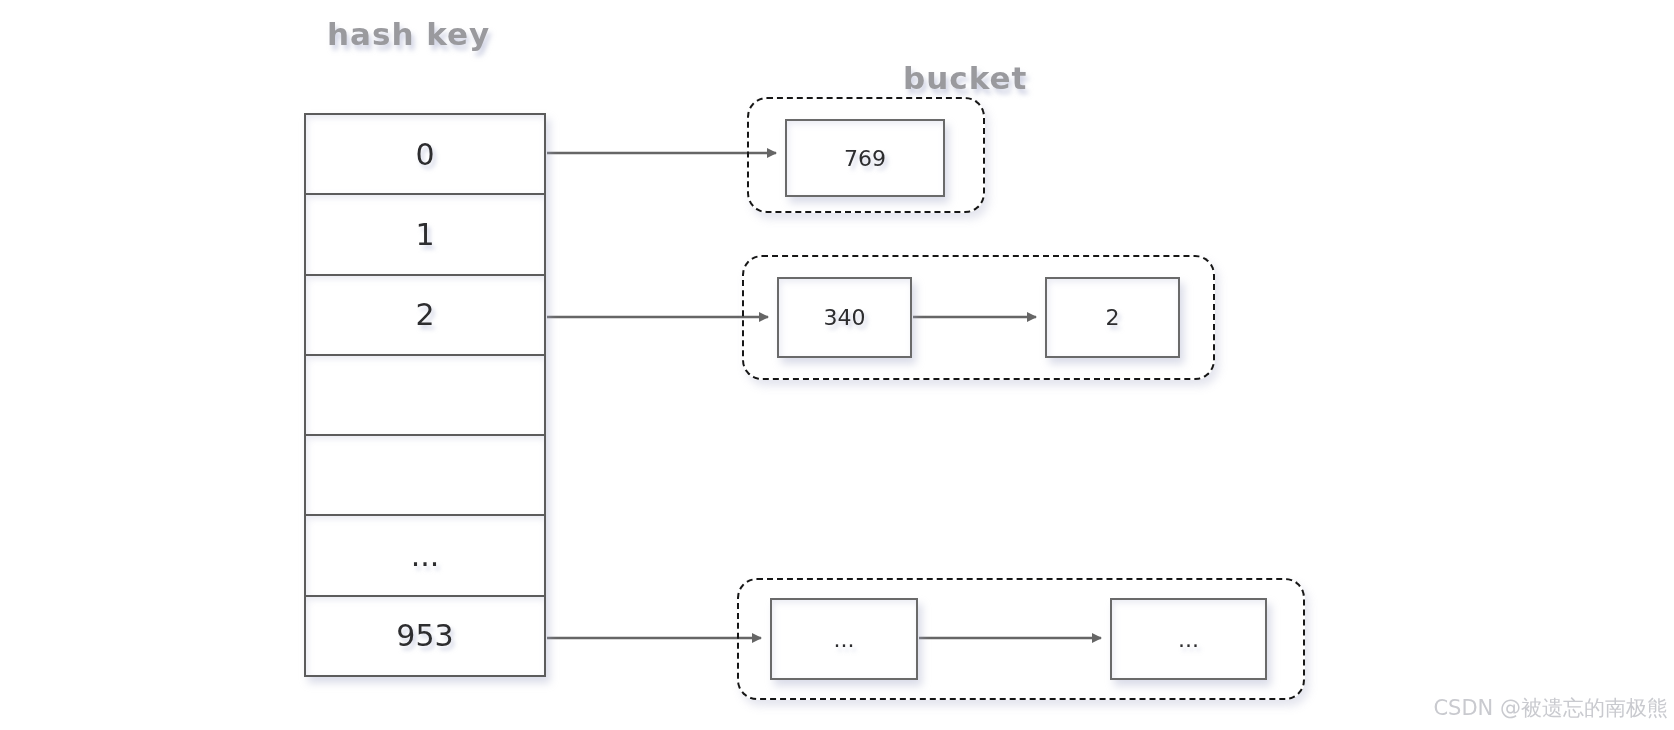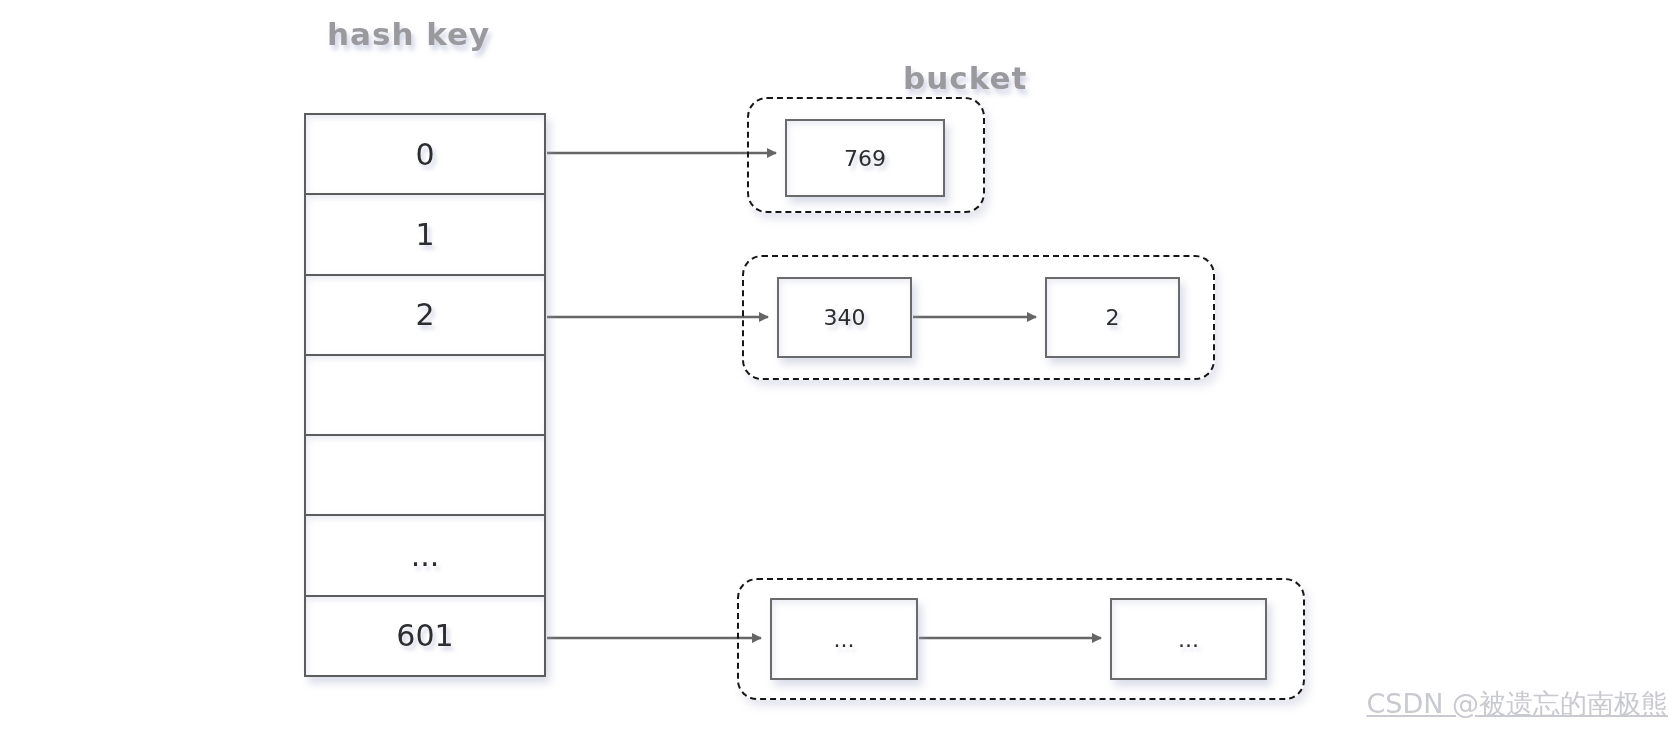--- a/index.html
+++ b/index.html
@@ -84,25 +84,24 @@
   #arrow-layer {
     position: absolute;
     left: 0; top: 0;
     width: 1674px; height: 730px;
     pointer-events: none;
   }
 
   #watermark {
     position: absolute;
     right: 6px; bottom: 8px;
-    font-size: 27px;
+    font-size: 21px;
     color: #c9cacf;
     white-space: nowrap;
     text-shadow: 1px 1px 1px rgba(255,255,255,0.8);
-    text-decoration: underline;
   }
 </style>
 </head>
 <body>
 
 <div id="stage">
 
   <div class="col-title" id="title-hashkey">hash key</div>
   <div class="col-title" id="title-bucket">bucket</div>
 
@@ -121,21 +120,21 @@
     </g>
   </svg>
 
   <div id="hash-array">
     <div class="hash-cell">0</div>
     <div class="hash-cell">1</div>
     <div class="hash-cell">2</div>
     <div class="hash-cell"></div>
     <div class="hash-cell"></div>
     <div class="hash-cell">...</div>
-    <div class="hash-cell">601</div>
+    <div class="hash-cell">953</div>
   </div>
 
   <div class="bucket-group" id="bucket-0"></div>
   <div class="node-box" id="node-769">769</div>
 
   <div class="bucket-group" id="bucket-2"></div>
   <div class="node-box" id="node-771">340</div>
   <div class="node-box" id="node-2">2</div>
 
   <div class="bucket-group" id="bucket-768"></div>

